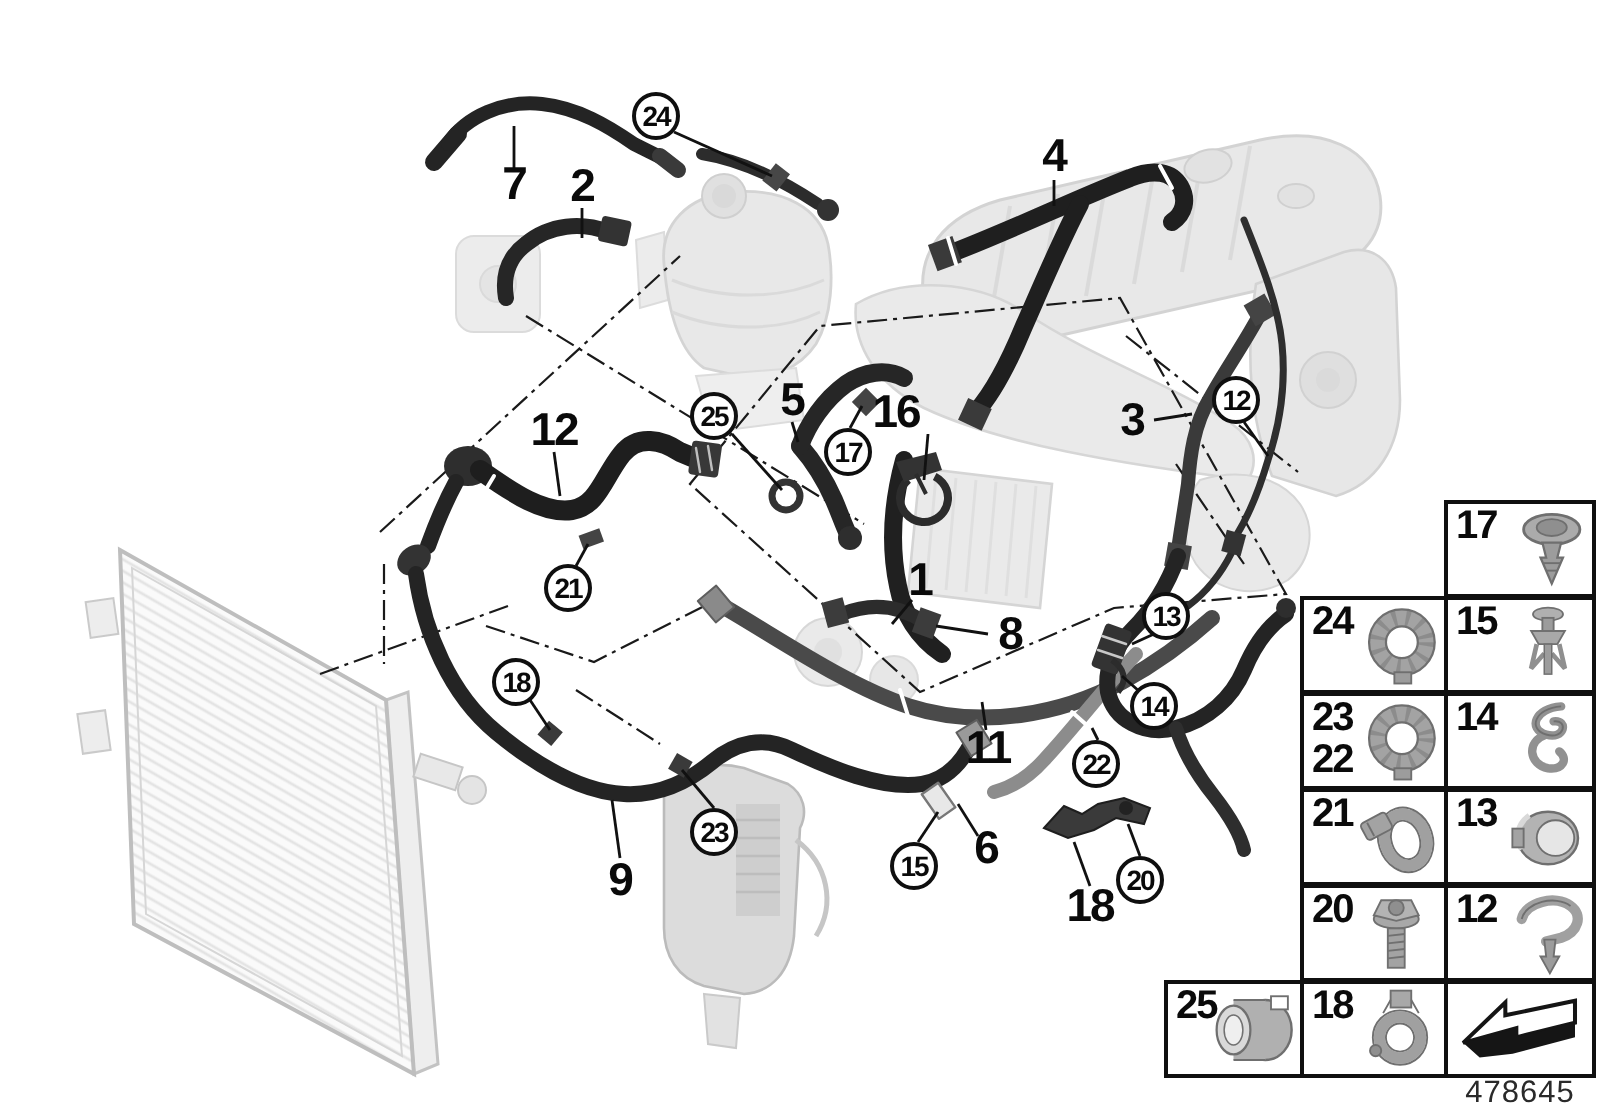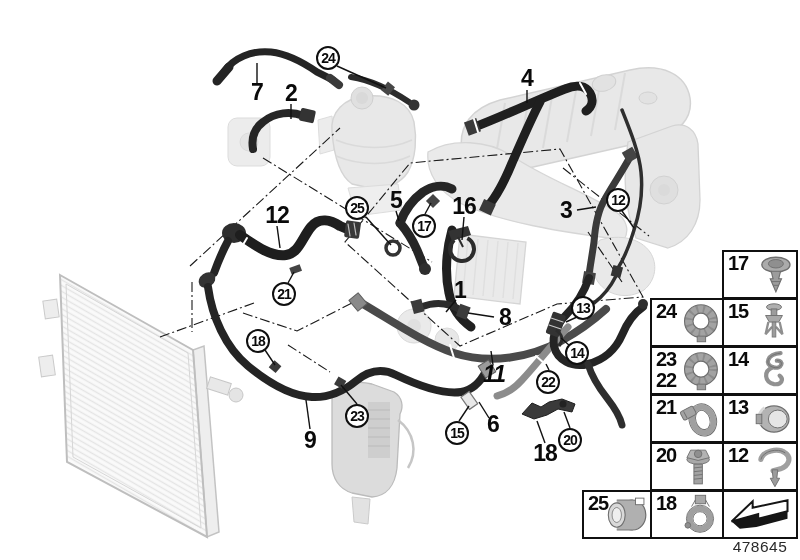--- a/index.html
+++ b/index.html
@@ -326,25 +326,25 @@
     <path d="M570,428 L564,412"></path>
   </g>
 </svg>
 
 <div id="callouts">
       <div class="callout-plain" style="left: 257px; top: 92px;">7</div>
       <div class="callout-plain" style="left: 291px; top: 93px;">2</div>
       <div class="callout-plain" style="left: 527px; top: 78px;">4</div>
       <div class="callout-plain" style="left: 277px; top: 215px;">12</div>
       <div class="callout-plain" style="left: 396px; top: 200px;">5</div>
-      <div class="callout-plain" style="left: 464px; top: 206px;">16</div>
+      <div class="callout-plain" style="left: 448px; top: 206px;">16</div>
       <div class="callout-plain" style="left: 566px; top: 210px;">3</div>
       <div class="callout-plain" style="left: 460px; top: 290px;">1</div>
       <div class="callout-plain" style="left: 505px; top: 317px;">8</div>
-      <div class="callout-plain" style="left: 494px; top: 374px; font-style: italic;">11</div>
+      <div class="callout-plain" style="left: 494px; top: 374px;">11</div>
       <div class="callout-plain" style="left: 493px; top: 424px;">6</div>
       <div class="callout-plain" style="left: 310px; top: 440px;">9</div>
       <div class="callout-plain" style="left: 545px; top: 453px;">18</div>
       <div class="callout-circled" style="left: 328px; top: 58px;">24</div>
       <div class="callout-circled" style="left: 357px; top: 208px;">25</div>
       <div class="callout-circled" style="left: 424px; top: 226px;">17</div>
       <div class="callout-circled" style="left: 618px; top: 200px;">12</div>
       <div class="callout-circled" style="left: 284px; top: 294px;">21</div>
       <div class="callout-circled" style="left: 583px; top: 308px;">13</div>
       <div class="callout-circled" style="left: 577px; top: 353px;">14</div>

